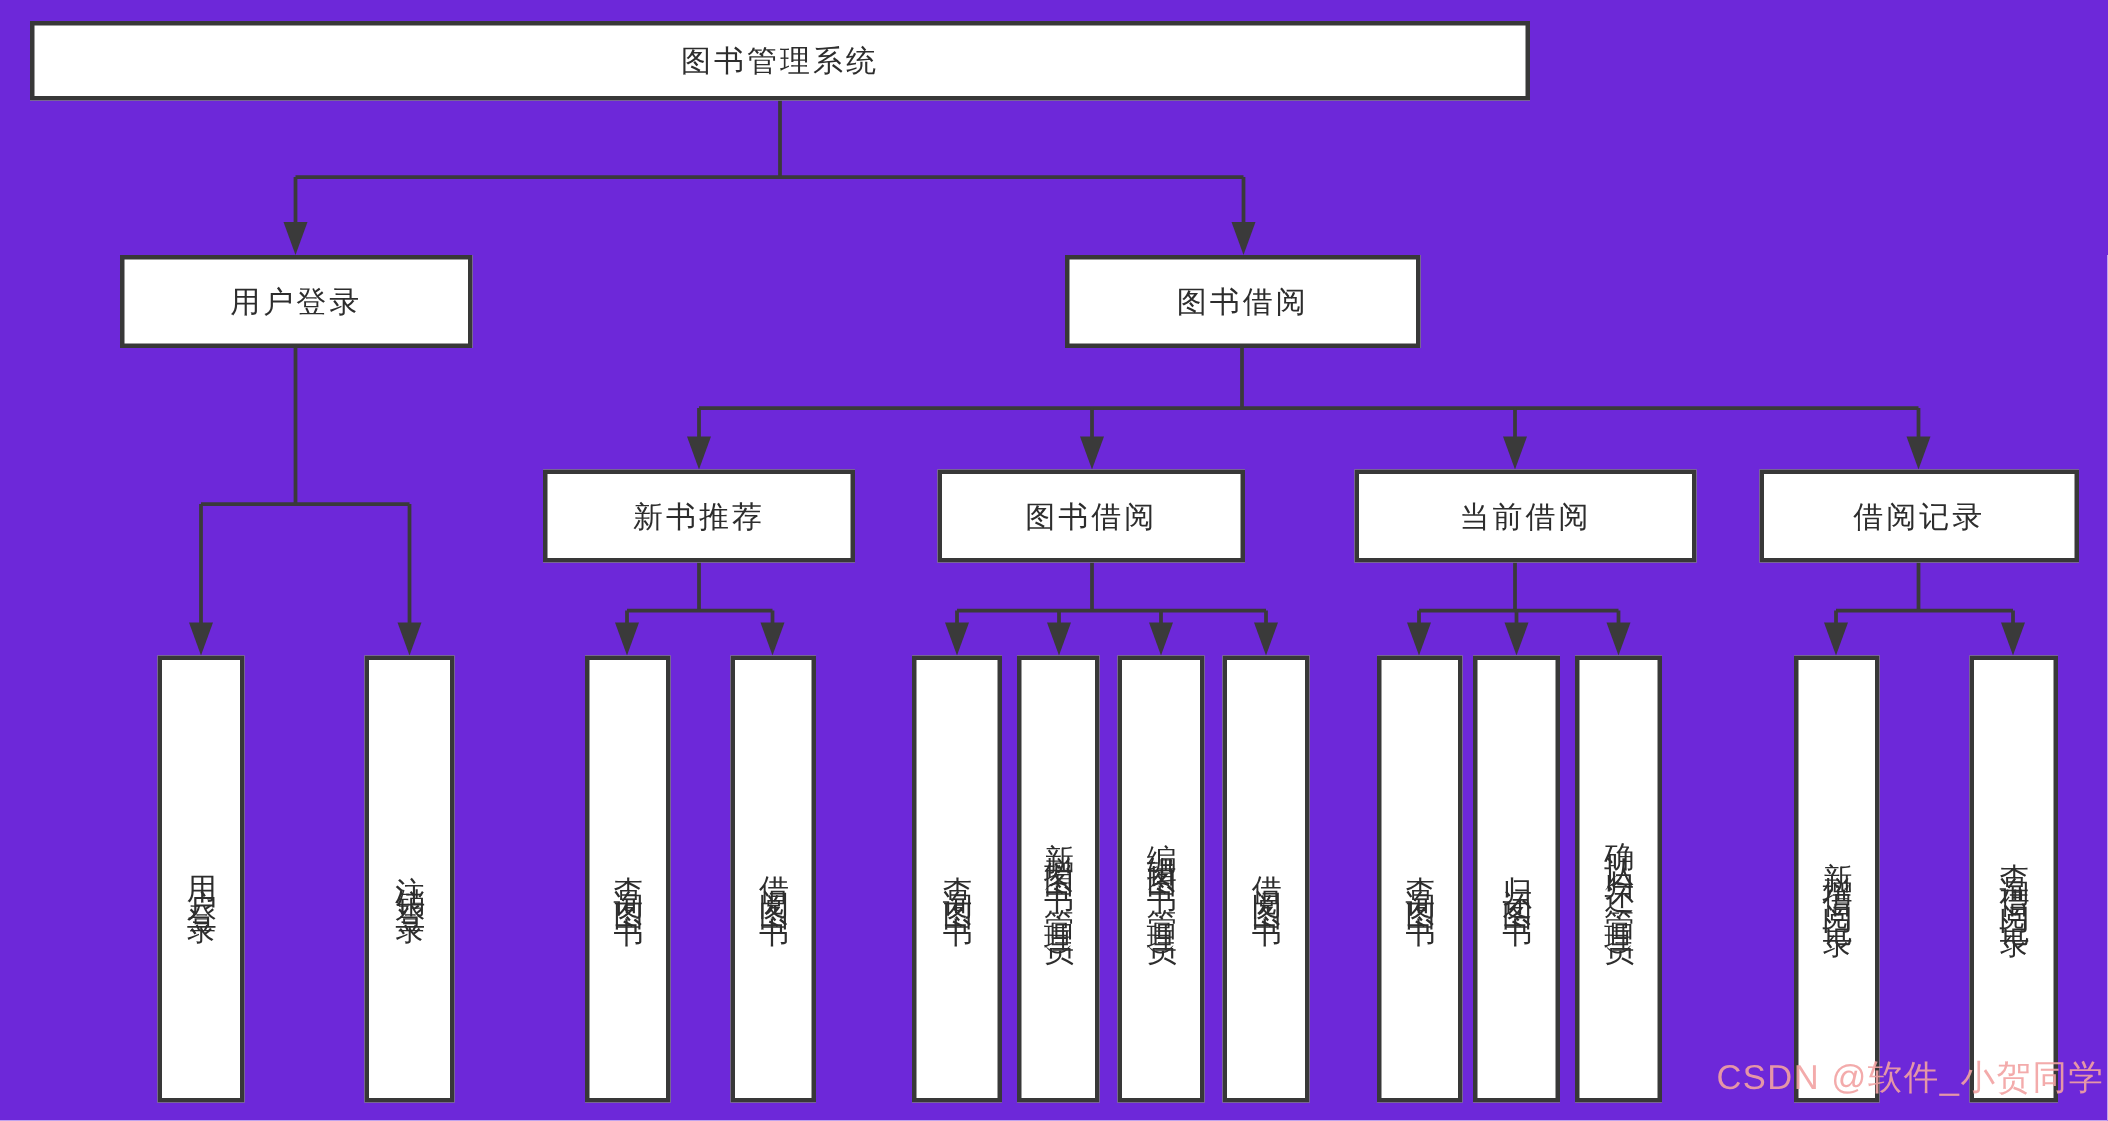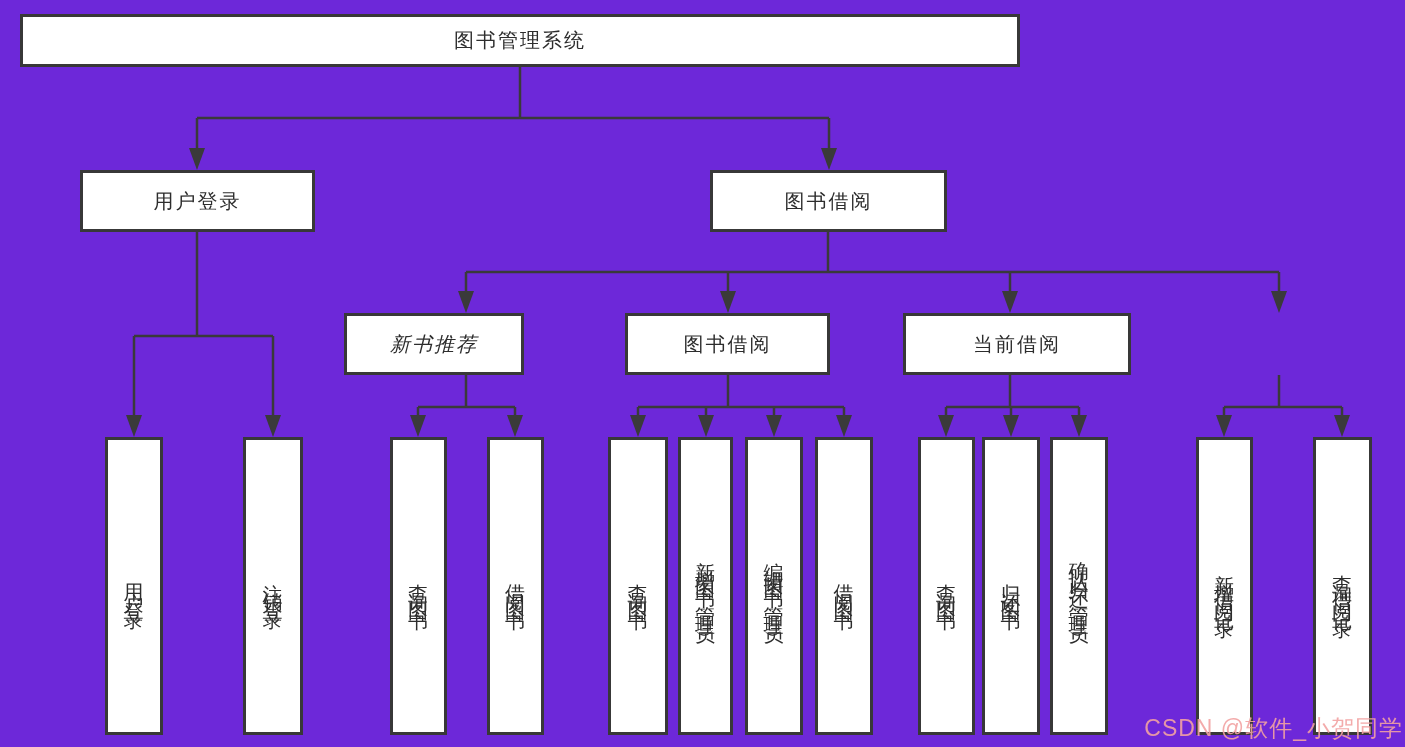--- a/index.html
+++ b/index.html
@@ -42,21 +42,21 @@
     color:#2d2d2d;
   }
   #wires{
     position:absolute;left:0;top:0;width:1405px;height:747px;
     pointer-events:none;
   }
   #wires line{stroke:#3a3a3a;stroke-width:2.5;}
   #wires polygon{fill:#3a3a3a;}
   .watermark{
     position:absolute;
-    right:2px;bottom:3px;
+    right:2px;bottom:13px;
     font-size:23px;
     letter-spacing:1px;
     opacity:.9;
     white-space:nowrap;
     text-align:right;
   }
 </style>
 </head>
 <body>
 
@@ -128,28 +128,31 @@
     <span>图书管理系统</span>
   </div>
 
   <div class="node h-node lvl2" style="left:80px;width:235px;">
     <span>用户登录</span>
   </div>
   <div class="node h-node lvl2" style="left:710px;width:237px;">
     <span>图书借阅</span>
   </div>
 
-  <div class="node h-node lvl3" style="left:344px;width:180px;font-style:italic;">
+  <div class="node h-node lvl3" style="left:362px;width:208px;">
     <span>新书推荐</span>
   </div>
   <div class="node h-node lvl3" style="left:625px;width:205px;">
     <span>图书借阅</span>
   </div>
   <div class="node h-node lvl3" style="left:903px;width:228px;">
     <span>当前借阅</span>
+  </div>
+  <div class="node h-node lvl3" style="left:1173px;width:213px;">
+    <span>借阅记录</span>
   </div>
 
   <div class="node leaf" style="left:105px;width:58px;">
     <span class="vtext">用户登录</span>
   </div>
   <div class="node leaf" style="left:243px;width:60px;">
     <span class="vtext">注销登录</span>
   </div>
 
   <div class="node leaf" style="left:390px;width:57px;">

